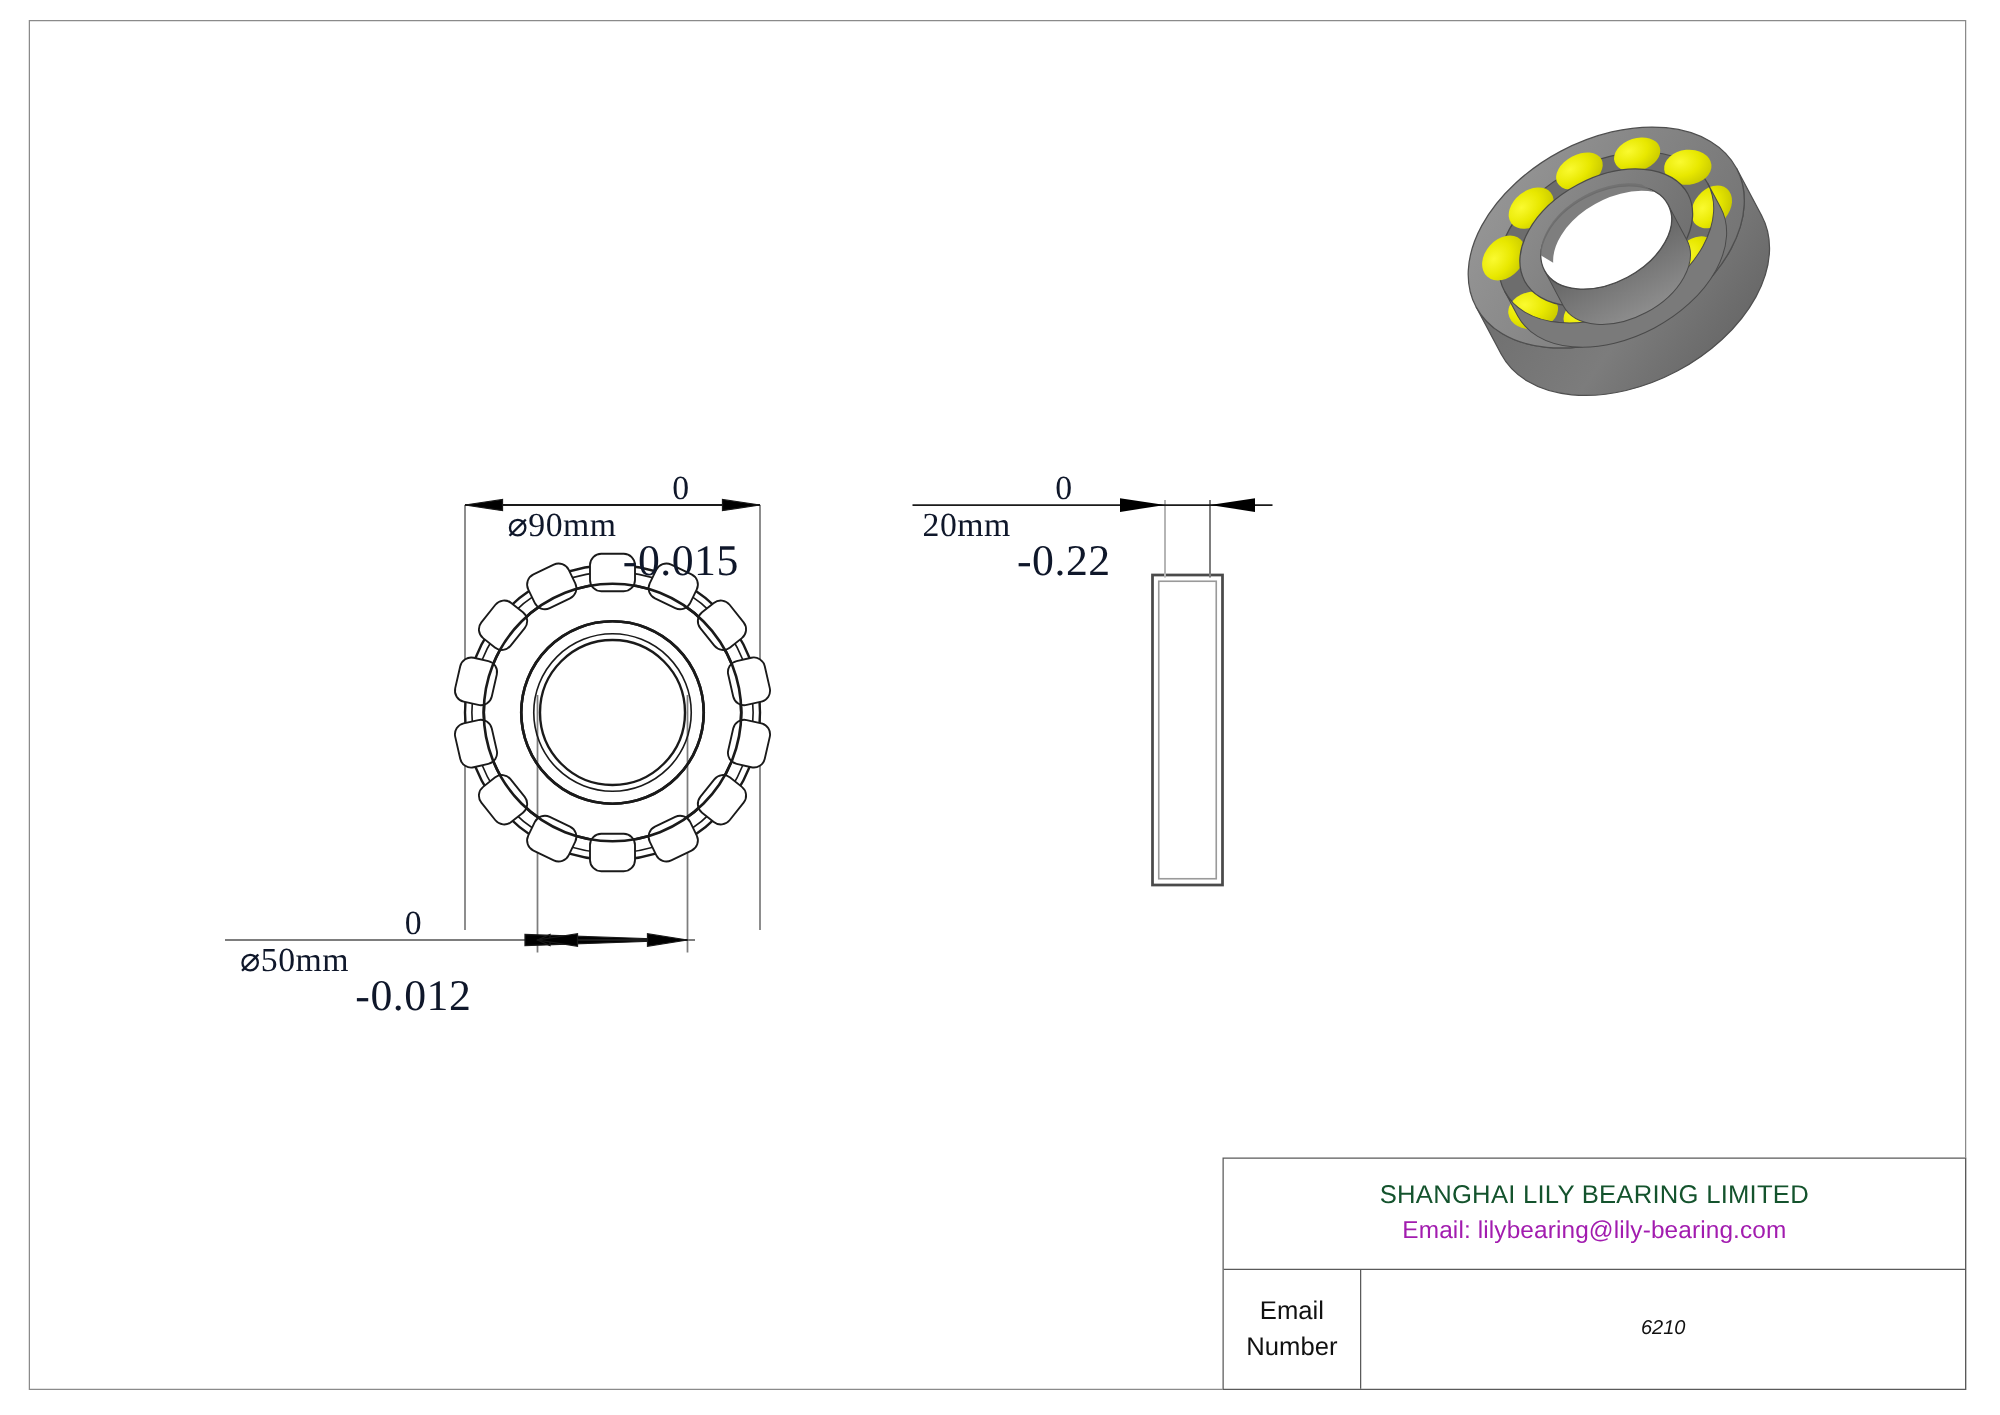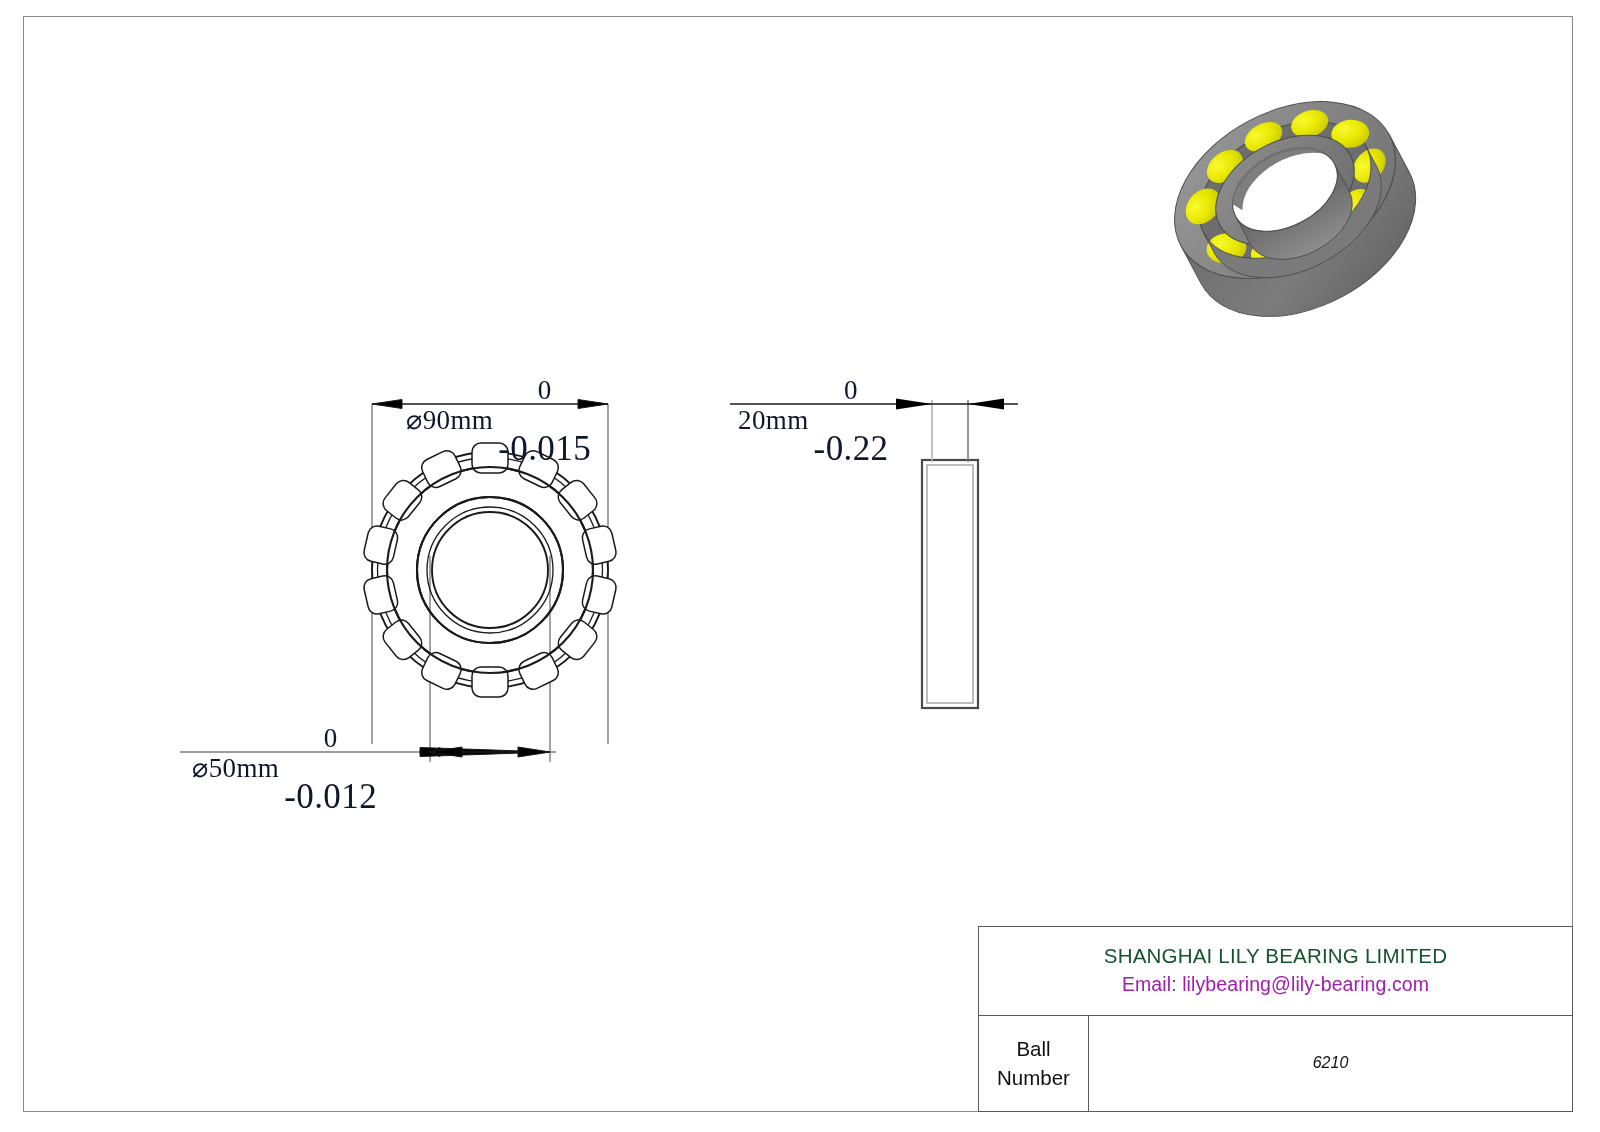--- a/index.html
+++ b/index.html
@@ -371,21 +371,21 @@
 
     <div class="tb-row top">
       <div class="tb-company-cell">
         <div class="tb-company-name">SHANGHAI LILY BEARING LIMITED</div>
         <div class="tb-company-email">Email: lilybearing@lily-bearing.com</div>
       </div>
     </div>
 
     <div class="tb-row bottom">
       <div class="tb-part-label-cell">
-        <span>Ball</span>
+        <span>Email</span>
         <span>Number</span>
       </div>
       <div class="tb-part-value-cell">
         <div class="tb-part-number">6210</div>
       </div>
     </div>
 
   </div>
 
 </div>

